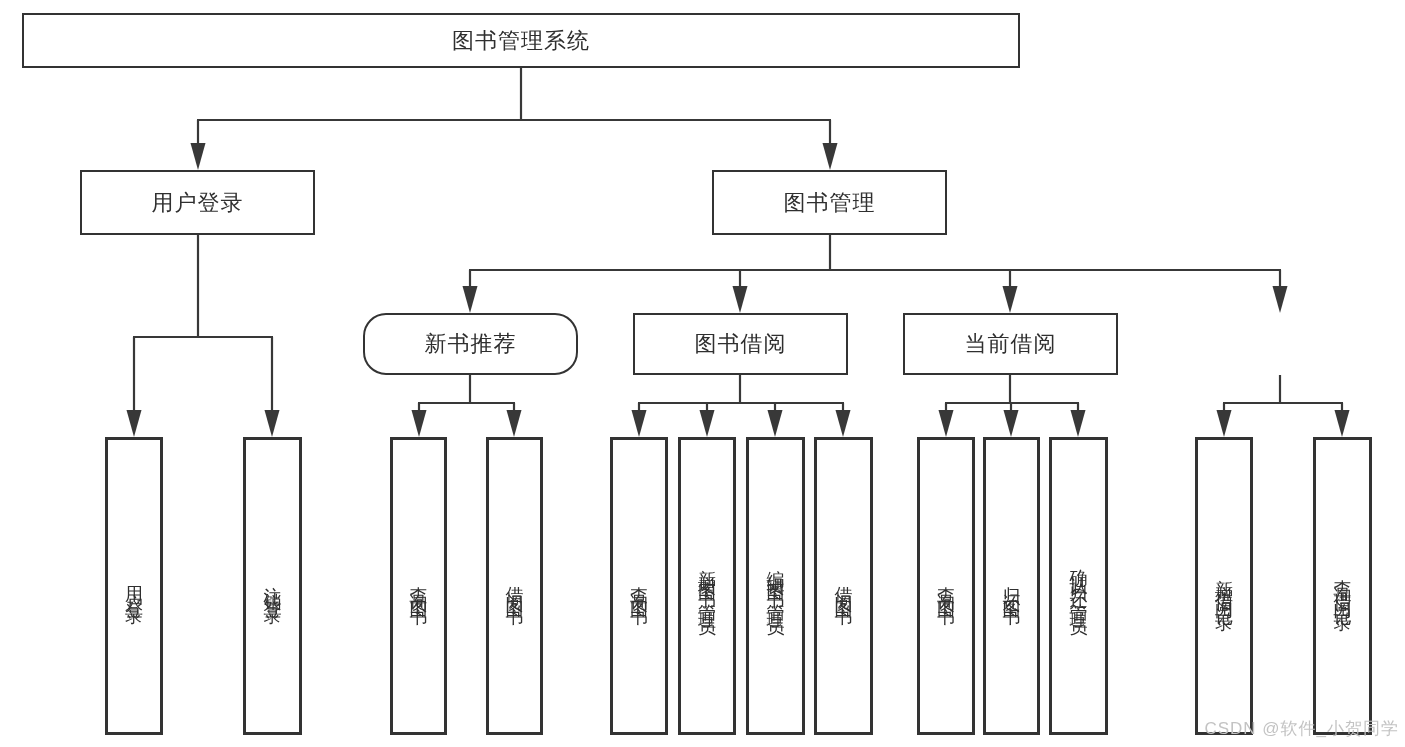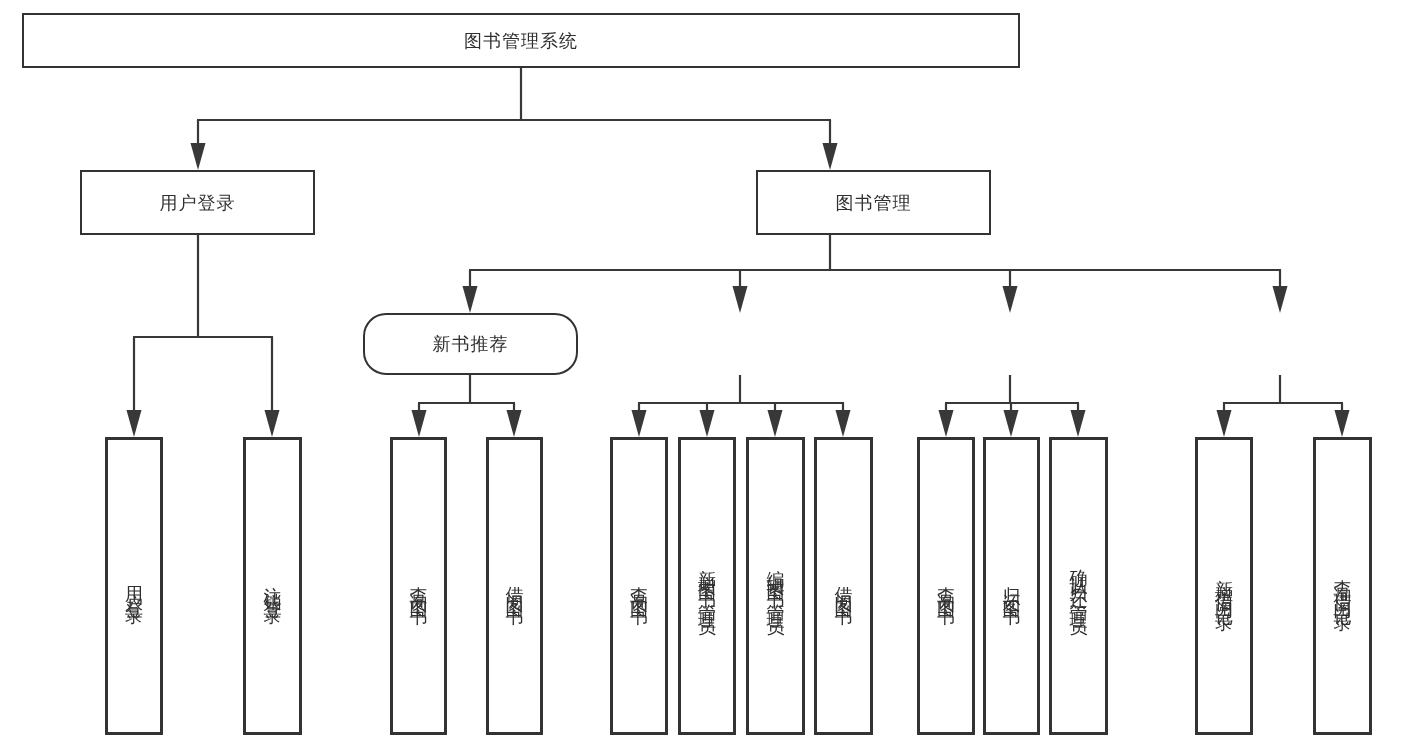--- a/index.html
+++ b/index.html
@@ -20,21 +20,21 @@
   }
   #connectors{position:absolute;left:0;top:0;pointer-events:none;}
   #connectors line{stroke:var(--line);stroke-width:2.2;}
   #connectors polygon{fill:var(--line);stroke:none;}
   .box{
     position:absolute;
     background:#ffffff;
     border:2px solid var(--box-border);
     display:flex;align-items:center;justify-content:center;
     box-sizing:border-box;
-    font-size:18px;
+    font-size:22px;
     letter-spacing:1px;
     white-space:nowrap;
   }
   .leaf{
     border-width:3px;
     writing-mode:vertical-rl;
     text-orientation:mixed;
     letter-spacing:7px;
     font-size:18px;
     line-height:1;
@@ -125,35 +125,38 @@
       <line x1="1224" y1="403" x2="1224" y2="413"></line>
       <polygon points="1216.5,410 1231.5,410 1224,437"></polygon>
       <line x1="1342" y1="403" x2="1342" y2="413"></line>
       <polygon points="1334.5,410 1349.5,410 1342,437"></polygon>
     </g>
   </svg>
 
   <div class="box" style="left:22px;top:13px;width:998px;height:55px;">图书管理系统</div>
 
   <div class="box" style="left:80px;top:170px;width:235px;height:65px;">用户登录</div>
-  <div class="box" style="left:712px;top:170px;width:235px;height:65px;margin-left:44px;">图书管理</div>
+  <div class="box" style="left:712px;top:170px;width:235px;height:65px;">图书管理</div>
 
   <div class="box" style="left:363px;top:313px;width:215px;height:62px;border-radius:23px;">新书推荐</div>
+  <div class="box" style="left:633px;top:313px;width:215px;height:62px;">图书借阅</div>
+  <div class="box" style="left:903px;top:313px;width:215px;height:62px;">当前借阅</div>
 
   <div class="box leaf" style="left:105px;top:437px;width:58px;height:298px;">用户登录</div>
   <div class="box leaf" style="left:243px;top:437px;width:59px;height:298px;">注销登录</div>
 
   <div class="box leaf" style="left:390px;top:437px;width:57px;height:298px;">查询图书</div>
   <div class="box leaf" style="left:486px;top:437px;width:57px;height:298px;">借阅图书</div>
 
   <div class="box leaf" style="left:610px;top:437px;width:58px;height:298px;">查询图书</div>
   <div class="box leaf" style="left:678px;top:437px;width:58px;height:298px;">新增图书（管理员）</div>
   <div class="box leaf" style="left:746px;top:437px;width:59px;height:298px;">编辑图书（管理员）</div>
   <div class="box leaf" style="left:814px;top:437px;width:59px;height:298px;">借阅图书</div>
 
   <div class="box leaf" style="left:917px;top:437px;width:58px;height:298px;">查询图书</div>
   <div class="box leaf" style="left:983px;top:437px;width:57px;height:298px;">归还图书</div>
   <div class="box leaf" style="left:1049px;top:437px;width:59px;height:298px;">确认归还（管理员）</div>
 
   <div class="box leaf" style="left:1195px;top:437px;width:58px;height:298px;">新增借阅记录</div>
   <div class="box leaf" style="left:1313px;top:437px;width:59px;height:298px;">查询借阅记录</div>
 
+  <div class="watermark">CSDN @软件_小贺同学</div>
 </div>
 
 </body></html>

